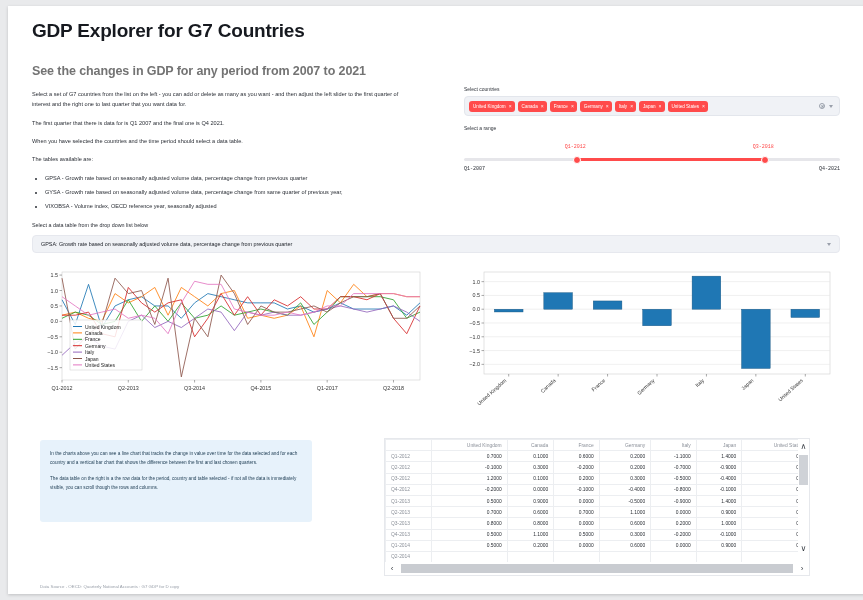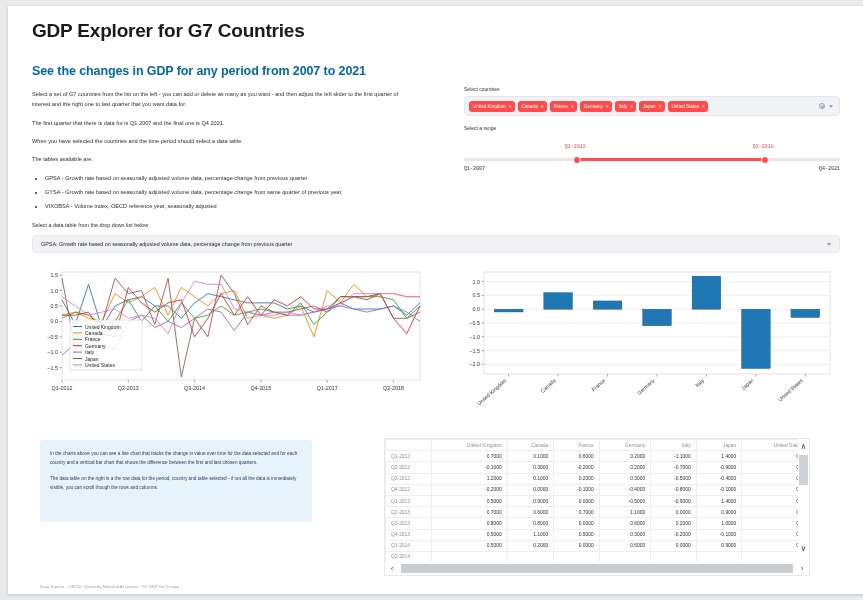--- a/index.html
+++ b/index.html
@@ -16,21 +16,21 @@
     background: #ffffff;
     box-shadow: 0 1px 3px rgba(0,0,0,.18);
   }
   .inner { position:absolute; left:24px; top:14px; width:808px; height:560px; }
 
   h1.title {
     font-size: 19px; font-weight: bold; color:#16191f;
     margin:0; padding:0; letter-spacing:-.2px;
   }
   h2.subtitle {
-    font-size: 12.5px; font-weight: bold; color:#0369a1;
+    font-size: 12.5px; font-weight: bold; color:#737373;
     margin:22px 0 0 0; letter-spacing:-.1px;
   }
   .body-text { font-size:5.6px; color:#2b2f36; line-height:1.85; margin-top:11px; max-width:382px; }
   .body-text p { margin:0 0 8px 0; }
   .body-text ul { margin:2px 0 0 0; padding-left:13px; }
   .body-text li { margin-bottom:4px; }
   .caption { font-size:5.4px; color:#2b2f36; margin-top:10px; }
 
   
   .controls { position:absolute; left:432px; top:66px; width:376px; }

